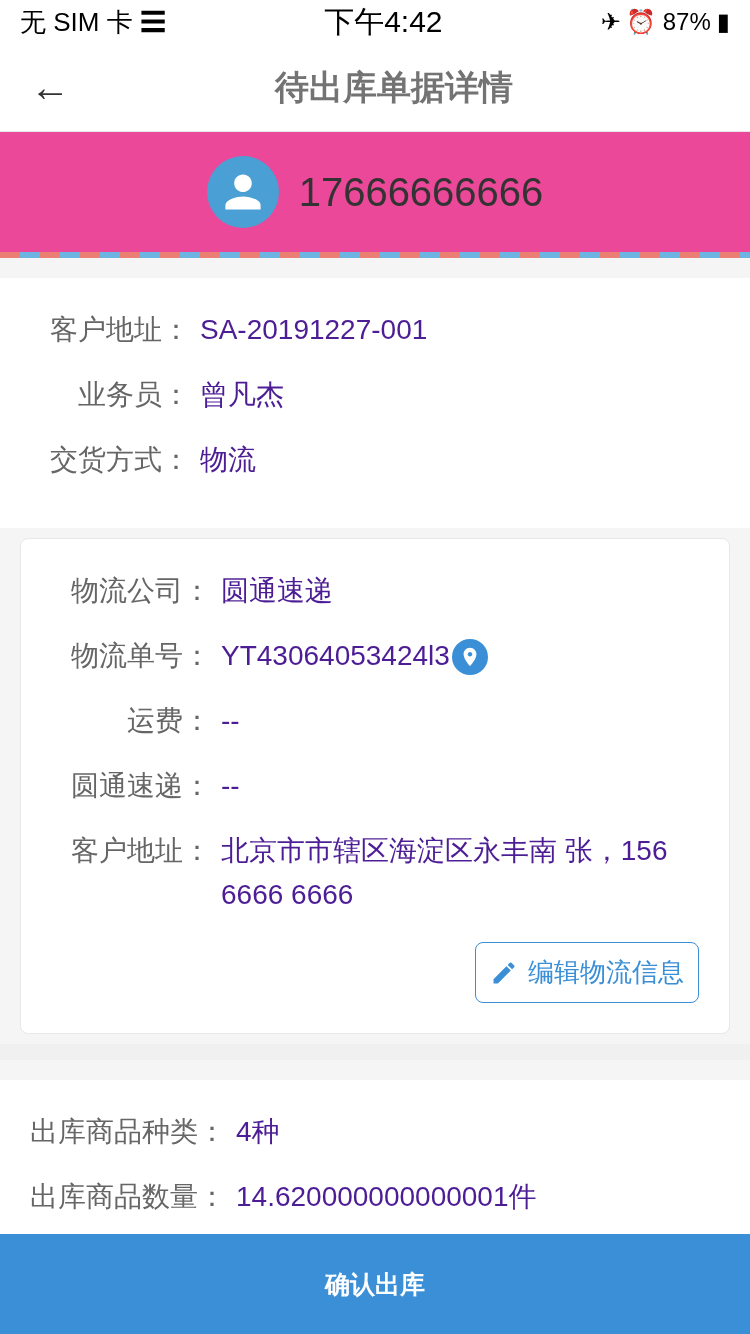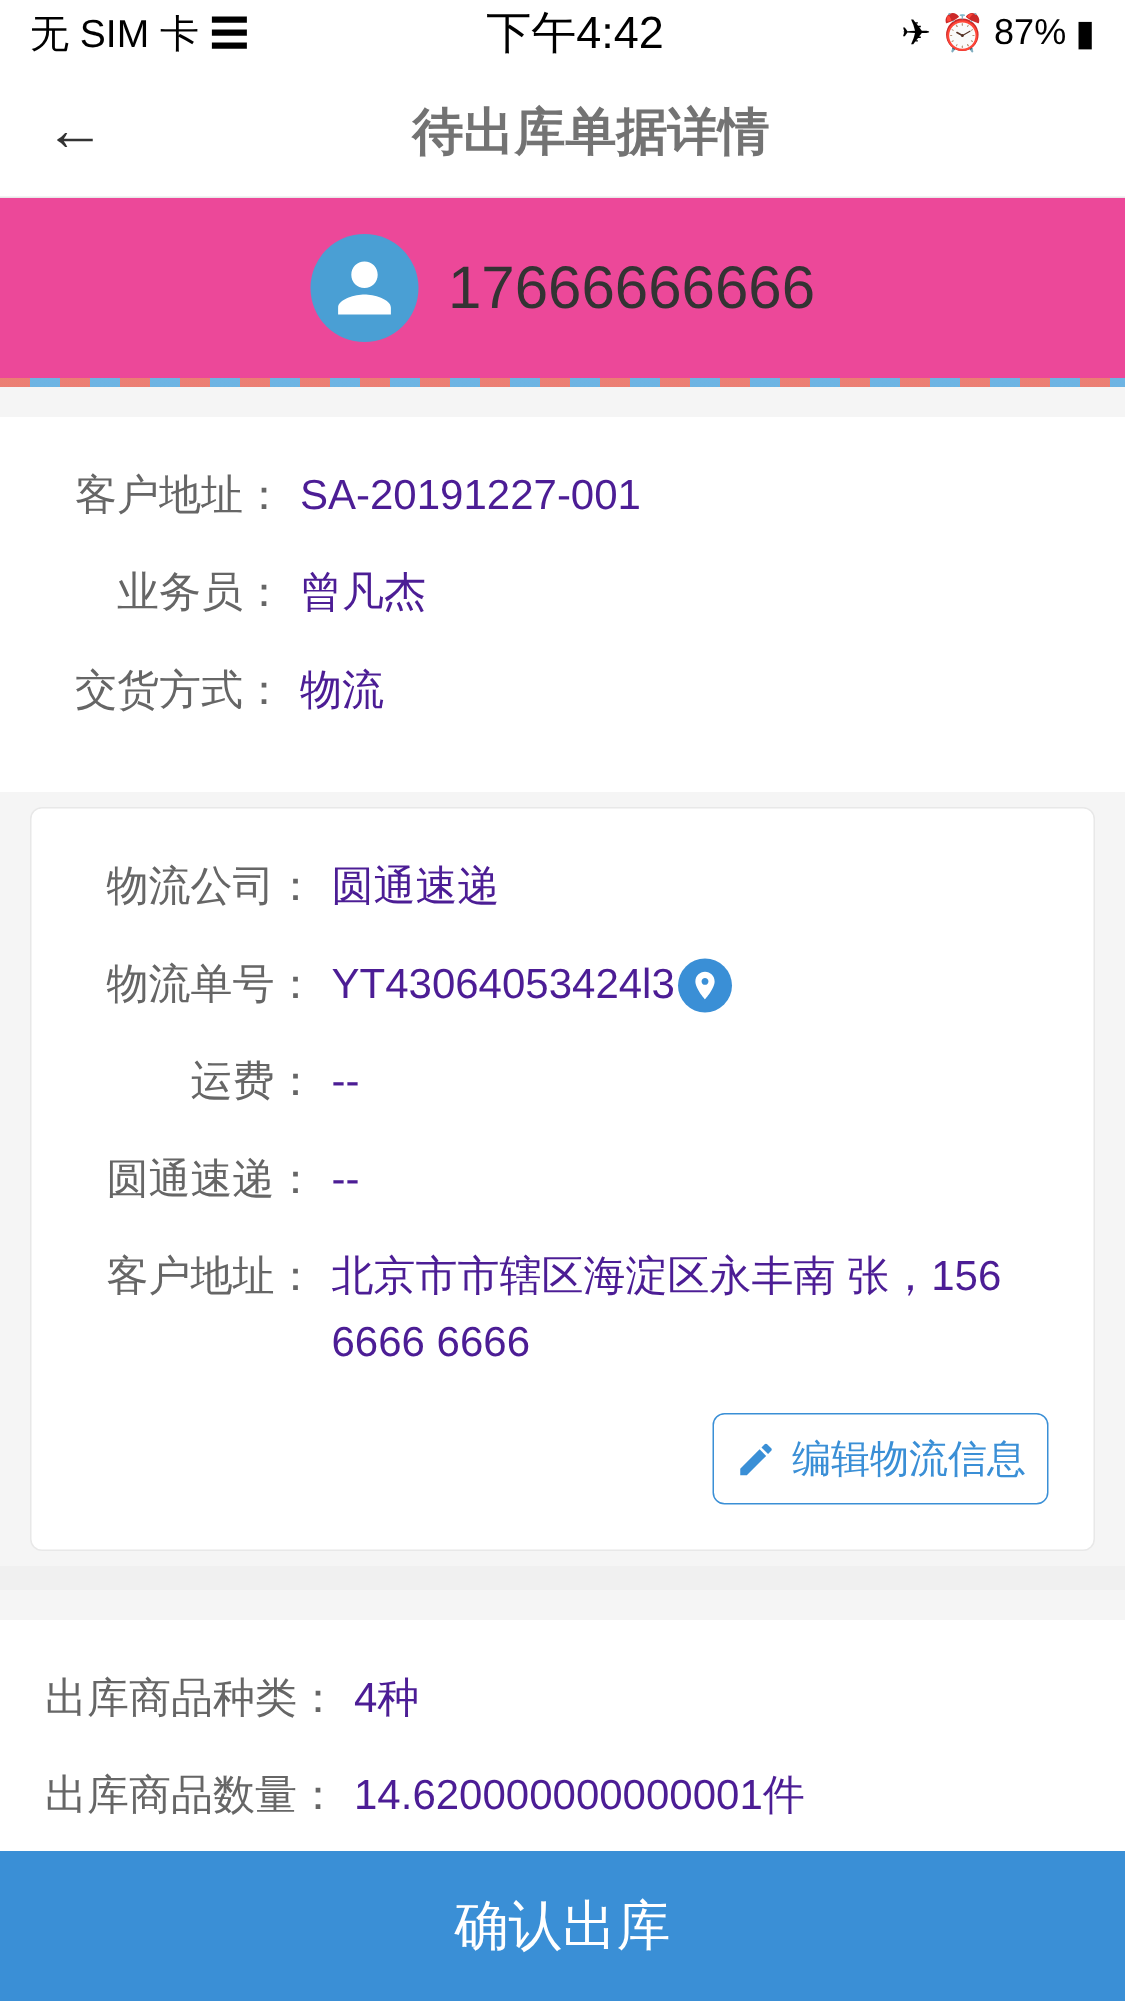--- a/index.html
+++ b/index.html
@@ -220,22 +220,22 @@
       width: 750px;
       height: 100px;
       background: #3a8fd6;
       display: flex;
       align-items: center;
       justify-content: center;
       cursor: pointer;
     }
     .confirm-btn span {
       color: #fff;
-      font-size: 36px;
-      font-weight: 400;
+      font-size: 25px;
+      font-weight: 700;
     }
 
     
     .bottom-spacer {
       height: 120px;
     }
   </style>
 </head>
 <body>
 

